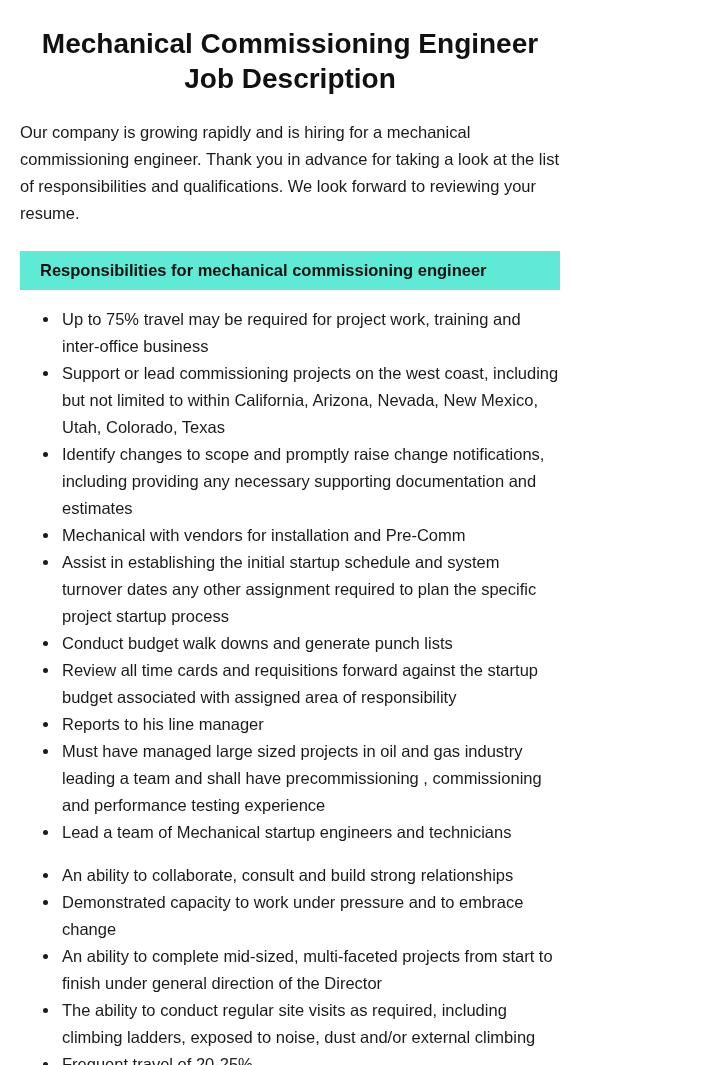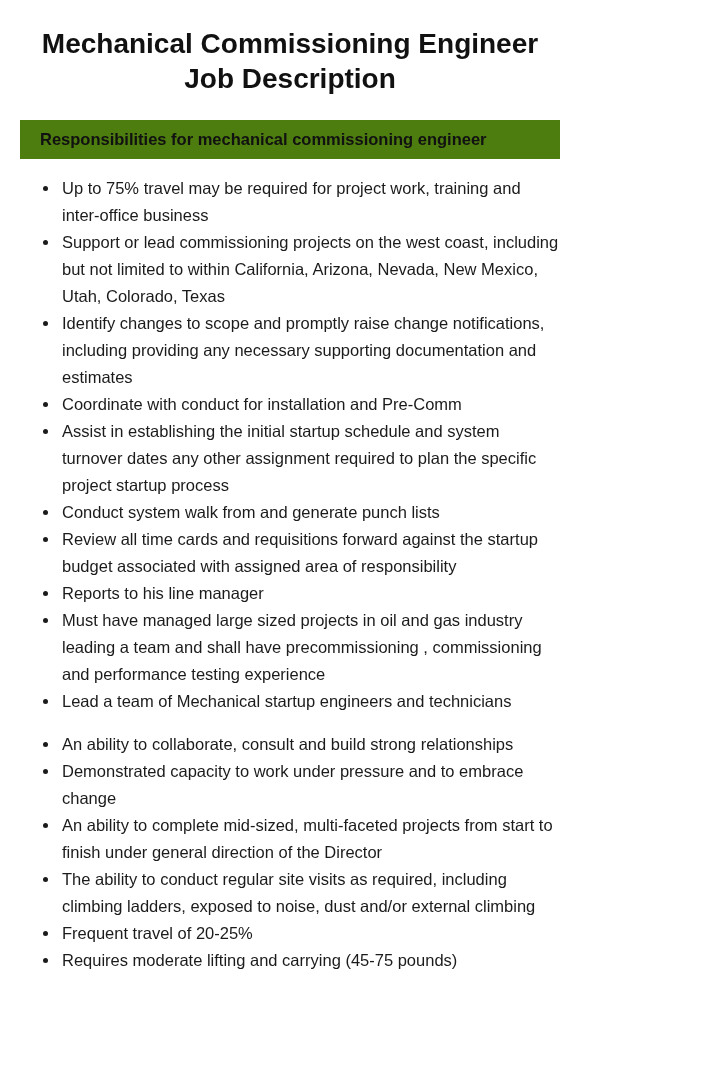--- a/index.html
+++ b/index.html
@@ -24,21 +24,21 @@
     color: #111111;
   }
   .intro {
     margin-top: 23px;
     font-size: 16.5px;
     line-height: 27px;
     color: #1b1b1b;
   }
   .section-heading {
     margin-top: 24px;
-    background: #4d7c0f;
+    background: #5eead4;
     padding: 9px 20px 10px 20px;
     font-size: 16.5px;
     line-height: 20px;
     font-weight: bold;
     color: #111111;
   }
   ul.bullet-list {
     margin-top: 16px;
     padding-left: 40px;
     list-style: disc outside;
@@ -50,30 +50,31 @@
     padding-left: 2px;
   }
 </style>
 </head>
 <body>
 
 <div class="page">
 
   <h1 class="doc-title">Mechanical Commissioning Engineer Job Description</h1>
 
+  <p class="intro">Our company is growing rapidly and is hiring for a mechanical commissioning engineer. Thank you in advance for taking a look at the list of responsibilities and qualifications. We look forward to reviewing your resume.</p>
 
   <div class="section">
     <div class="section-heading">Responsibilities for mechanical commissioning engineer</div>
     <ul class="bullet-list">
         <li>Up to 75% travel may be required for project work, training and inter-office business</li>
         <li>Support or lead commissioning projects on the west coast, including but not limited to within California, Arizona, Nevada, New Mexico, Utah, Colorado, Texas</li>
         <li>Identify changes to scope and promptly raise change notifications, including providing any necessary supporting documentation and estimates</li>
-        <li>Coordinate with conduct for installation and Pre-Comm</li>
+        <li>Mechanical with vendors for installation and Pre-Comm</li>
         <li>Assist in establishing the initial startup schedule and system turnover dates any other assignment required to plan the specific project startup process</li>
-        <li>Conduct system walk from and generate punch lists</li>
+        <li>Conduct budget walk downs and generate punch lists</li>
         <li>Review all time cards and requisitions forward against the startup budget associated with assigned area of responsibility</li>
         <li>Reports to his line manager</li>
         <li>Must have managed large sized projects in oil and gas industry leading a team and shall have precommissioning , commissioning and performance testing experience</li>
         <li>Lead a team of Mechanical startup engineers and technicians</li>
       </ul>
   </div>
 
   <div class="section">
     <ul class="bullet-list">
         <li>An ability to collaborate, consult and build strong relationships</li>

